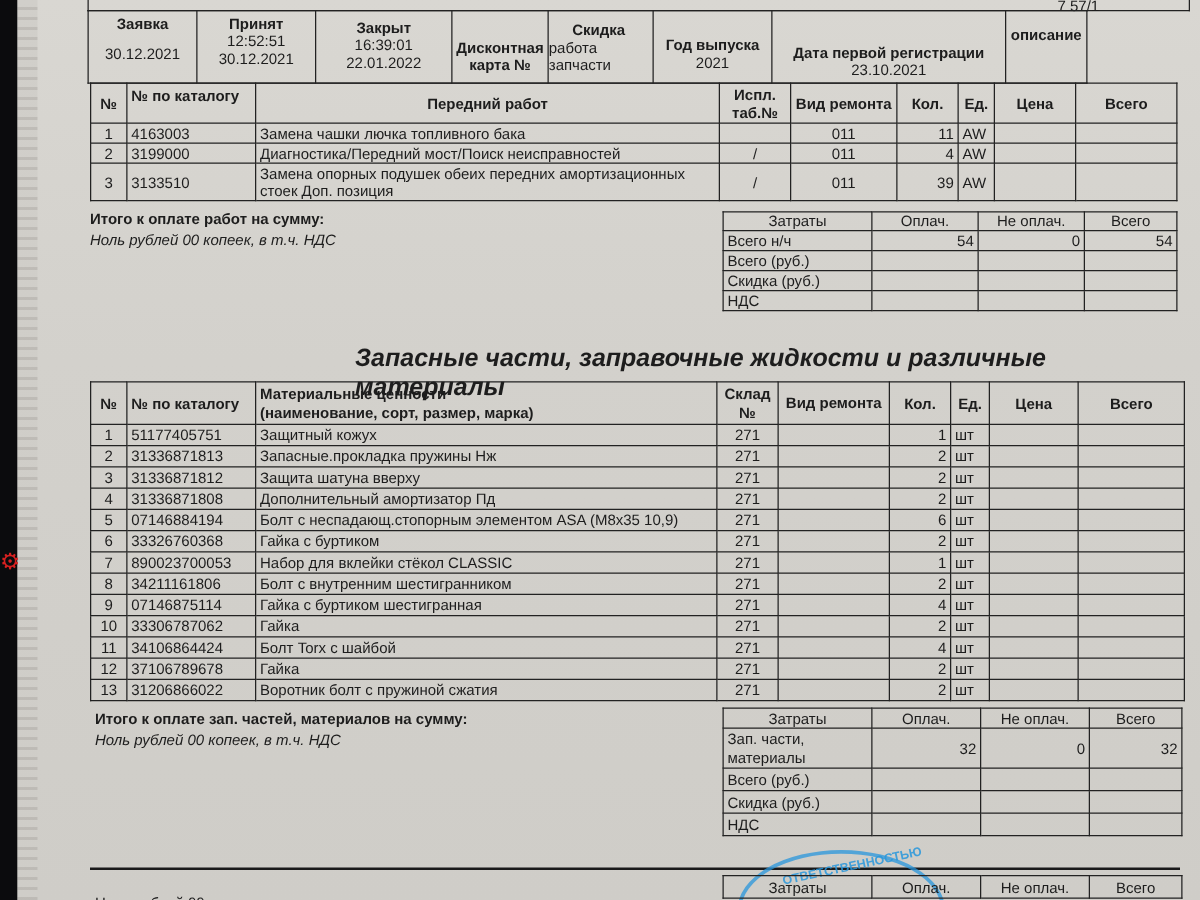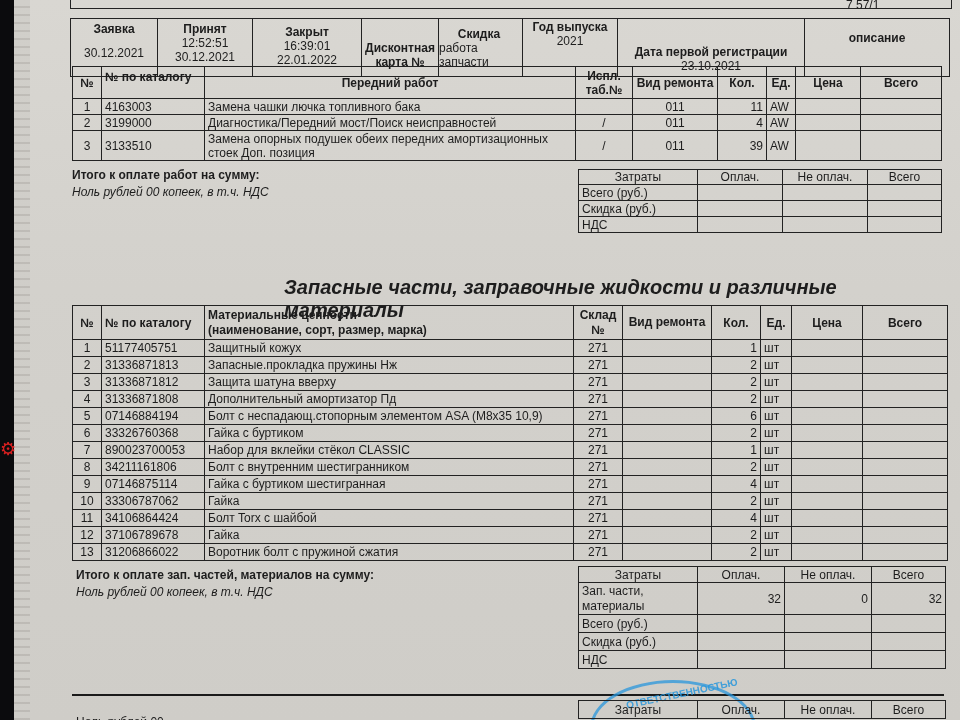--- a/index.html
+++ b/index.html
@@ -37,21 +37,21 @@
 </head>
 <body>
 
 <div class="paper"></div>
 <div class="edge-strip"></div>
 <div class="red-mark">⚙</div>
 
 <div class="top-strip"></div>
 <div class="label r" style="left:846px;top:-2px;font-size:12px;">7 57/1</div>
 
-<table style="left:70px;top:8px;width:880px;height:58px;margin-top:10px;">
+<table style="left:70px;top:8px;width:800px;height:58px;">
   <tbody>
       <tr style="height:58px;">
     <td class="c" style="width:80px;vertical-align:top;padding-top:3px;">
       <div class="bold">Заявка</div>
       <div style="margin-top:10px">30.12.2021</div>
     </td>
     <td class="c" style="width:88px;vertical-align:top;padding-top:3px;">
       <div class="bold">Принят</div>
       <div>12:52:51</div>
       <div>30.12.2021</div>
@@ -60,21 +60,21 @@
       <div class="bold">Закрыт</div>
       <div>16:39:01</div>
       <div>22.01.2022</div>
     </td>
     <td class="c bold" style="width:70px;white-space:normal;vertical-align:top;padding-top:22px;">Дисконтная карта №</td>
     <td style="width:80px;vertical-align:top;padding-top:8px;padding-left:0;">
       <div class="bold c">Скидка</div>
       <div>работа</div>
       <div>запчасти</div>
     </td>
-    <td class="c" style="width:88px;vertical-align:top;padding-top:1px;">
+    <td class="c" style="width:88px;vertical-align:top;padding-top:20px;">
       <div class="bold" style="white-space:normal;">Год выпуска</div>
       <div>2021</div>
     </td>
     <td class="c" style="width:180px;vertical-align:top;padding-top:26px;">
       <div class="bold">Дата первой регистрации</div>
       <div>23.10.2021</div>
     </td>
     <td class="c bold" style="vertical-align:top;padding-top:12px;">описание</td>
   </tr>
 </tbody>
@@ -132,20 +132,26 @@
 <div class="label bold" style="left:72px;top:168px;">Итого к оплате работ на сумму:</div>
 <div class="label italic" style="left:72px;top:185px;">Ноль рублей 00 копеек, в т.ч. НДС</div>
 
 <table style="left:578px;top:169px;width:364px;">
   <tbody>
       <tr style="height:14px;">
     <td class="c" style="width:112px;">Затраты</td>
     <td class="c" style="width:78px;">Оплач.</td>
     <td class="c" style="width:78px;">Не оплач.</td>
     <td class="c">Всего</td>
+  </tr>
+  <tr style="height:16px;">
+    <td>Всего н/ч</td>
+        <td class="r">54</td>
+    <td class="r">0</td>
+        <td class="r">54</td>
   </tr>
   <tr style="height:16px;">
     <td>Всего (руб.)</td>
         <td></td>
         <td></td>
         <td></td>
   </tr>
   <tr style="height:16px;">
     <td>Скидка (руб.)</td>
         <td></td>

